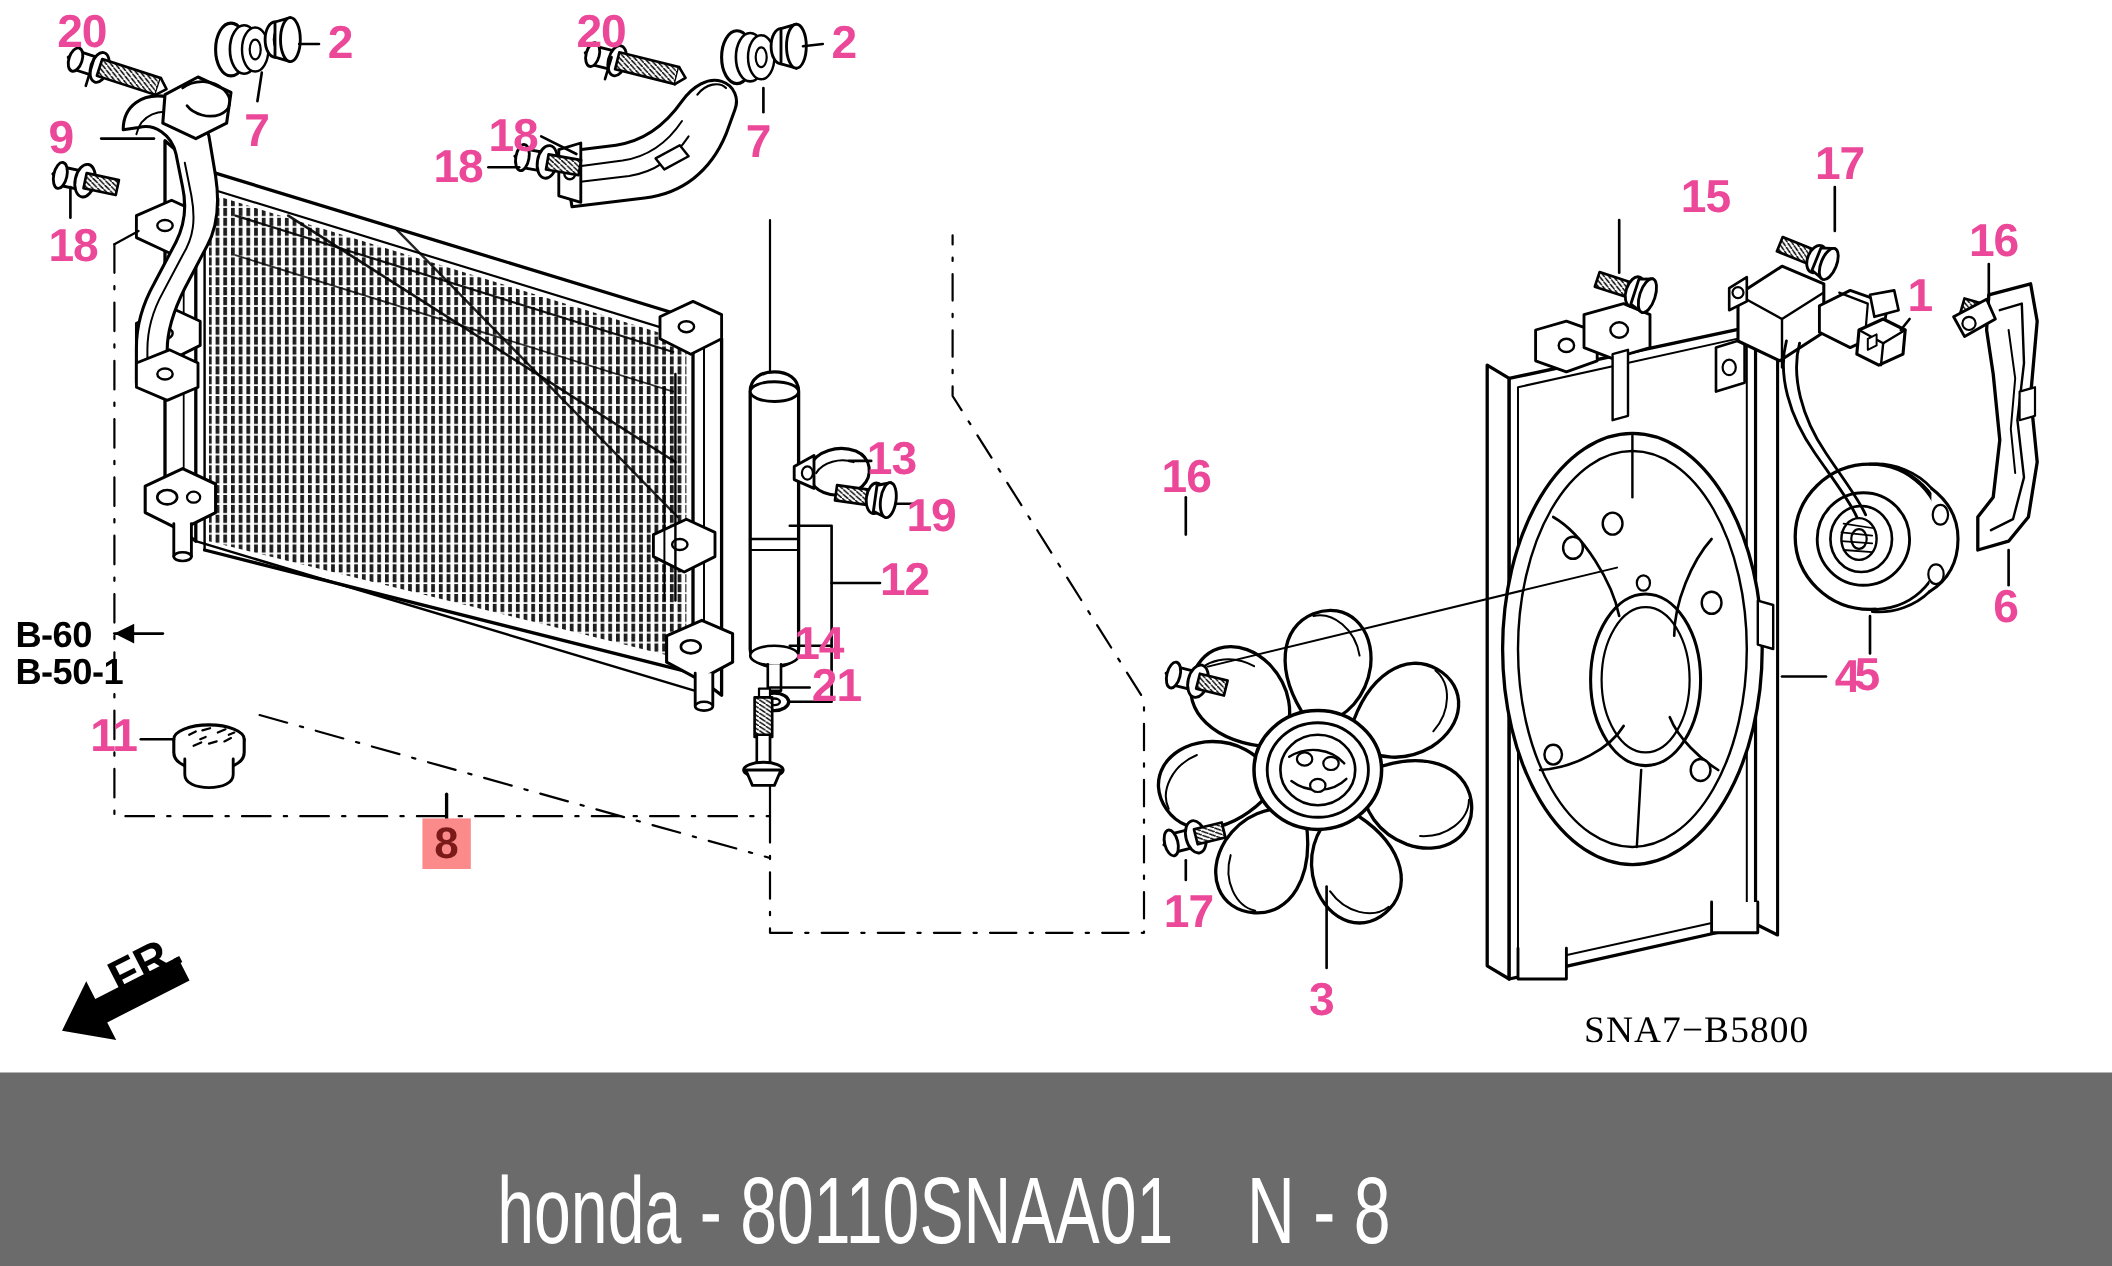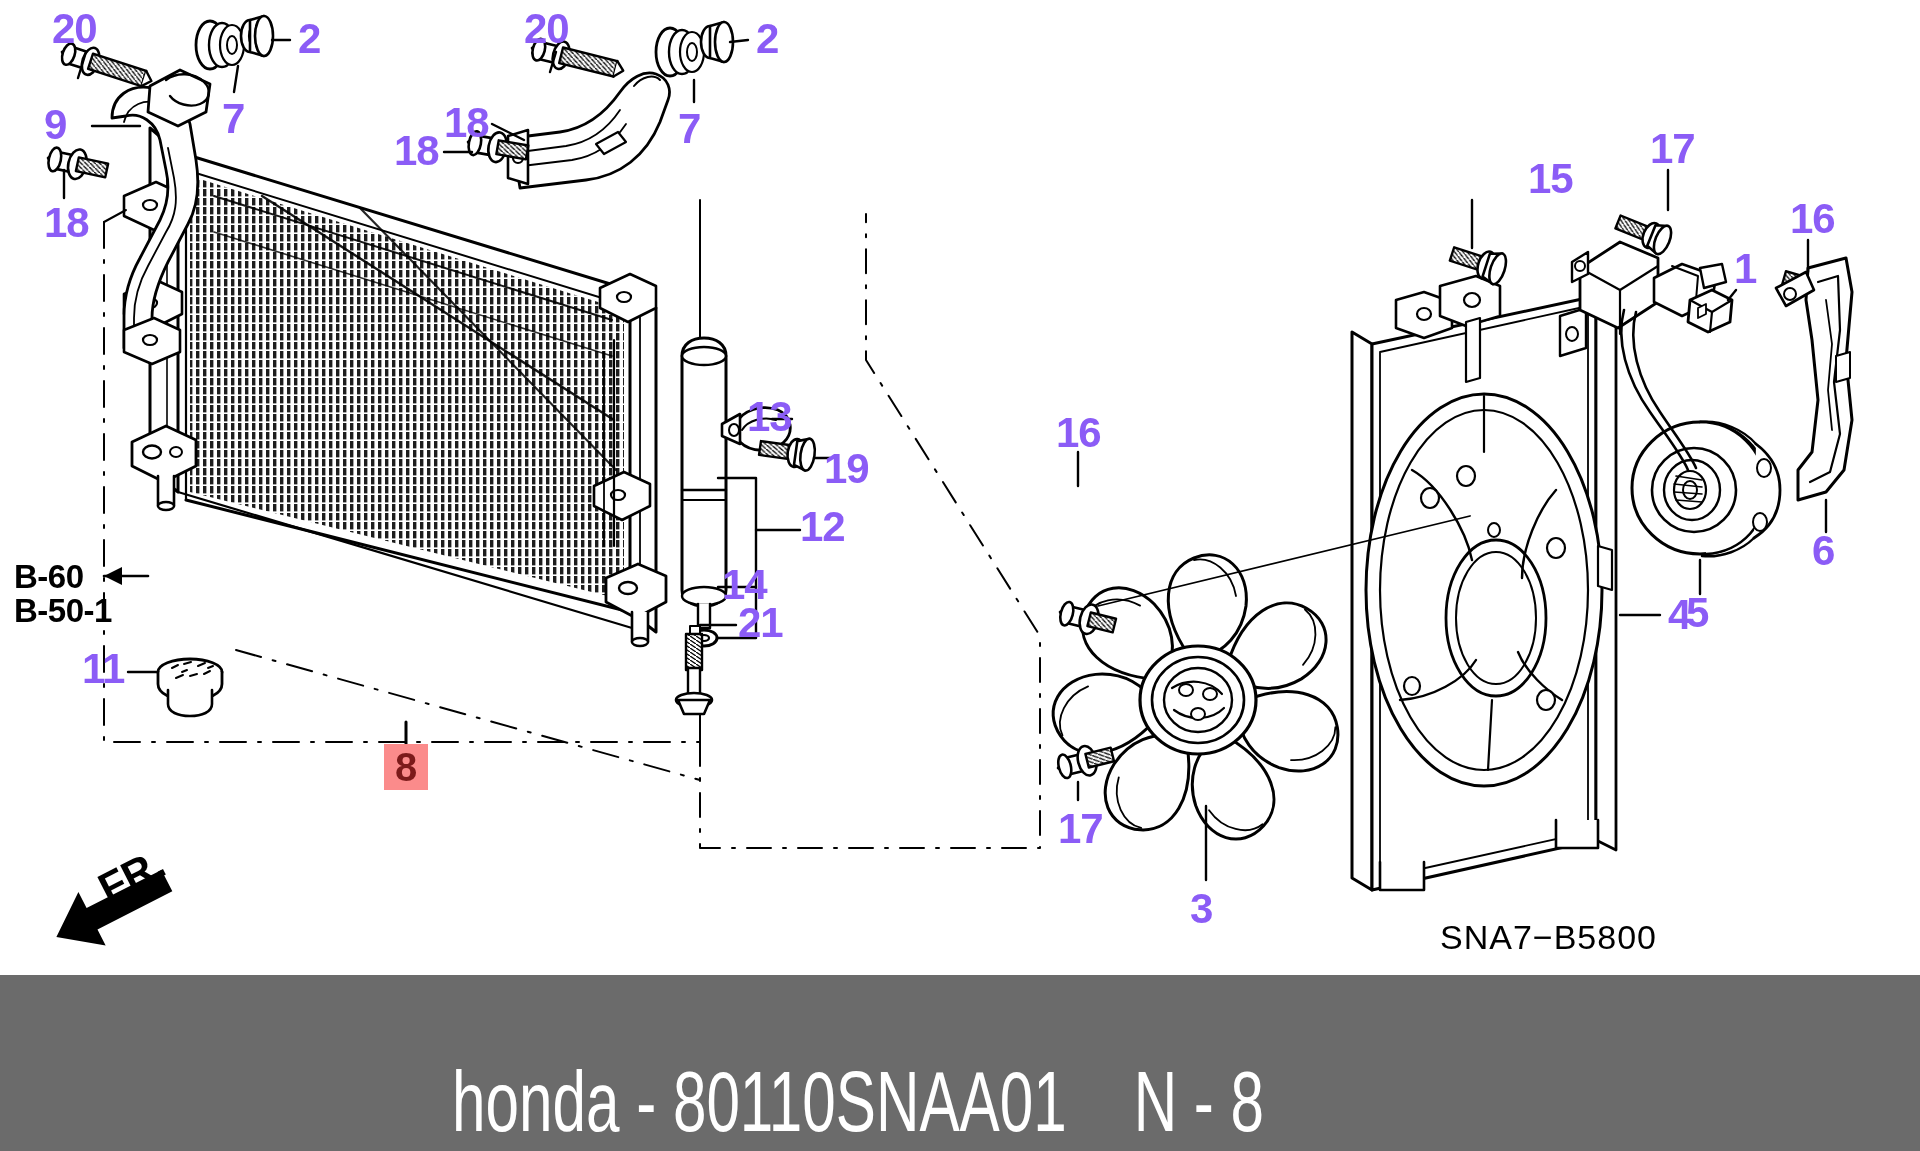--- a/index.html
+++ b/index.html
@@ -9,21 +9,21 @@
   #diagram{position:absolute;left:0;top:0;width:1920px;height:975px;background:#fff;}
   #diagram svg{display:block;}
 
   
   .callout{
     position:absolute;
     font-family:"Liberation Sans",sans-serif;
     font-weight:bold;
     font-size:42px;
     line-height:1;
-    color:#8b5cf6;
+    color:#ec4899;
     white-space:nowrap;
     letter-spacing:-1px;
   }
 
   
   .refcode{
     position:absolute;
     font-family:"Liberation Sans",sans-serif;
     font-weight:bold;
     font-size:33px;
@@ -45,21 +45,21 @@
     width:44px;
     height:46px;
     display:flex;
     align-items:center;
     justify-content:center;
   }
 
   
   .drawno{
     position:absolute;
-    font-family:Liberation Sans, sans-serif;
+    font-family:Liberation Serif, serif;
     font-size:34px;
     letter-spacing:1px;
     color:#000;
     white-space:nowrap;
   }
 
   
   #fr-marker{position:absolute;left:40px;top:852px;width:170px;height:100px;}
 
   
@@ -578,21 +578,21 @@
   <div class="callout" style="left:222px; top:98px;">7</div>
   <div class="callout" style="left:44px;  top:104px;">9</div>
   <div class="callout" style="left:44px;  top:202px;">18</div>
 
   <div class="callout" style="left:524px; top:8px;">20</div>
   <div class="callout" style="left:756px; top:18px;">2</div>
   <div class="callout" style="left:678px; top:108px;">7</div>
   <div class="callout" style="left:444px; top:102px;">18</div>
   <div class="callout" style="left:394px; top:130px;">18</div>
 
-  <div class="callout" style="left:747px; top:396px;">13</div>
+  <div class="callout" style="left:788px; top:396px;">13</div>
   <div class="callout" style="left:824px; top:448px;">19</div>
   <div class="callout" style="left:800px; top:506px;">12</div>
   <div class="callout" style="left:722px; top:564px;">14</div>
   <div class="callout" style="left:738px; top:602px;">21</div>
   <div class="callout" style="left:82px;  top:648px;text-align:right;">11</div>
 
   <div class="callout" style="left:1058px;top:808px;">17</div>
   <div class="callout" style="left:1190px;top:888px;">3</div>
 
   <div class="callout" style="left:1528px;top:158px;">15</div>

